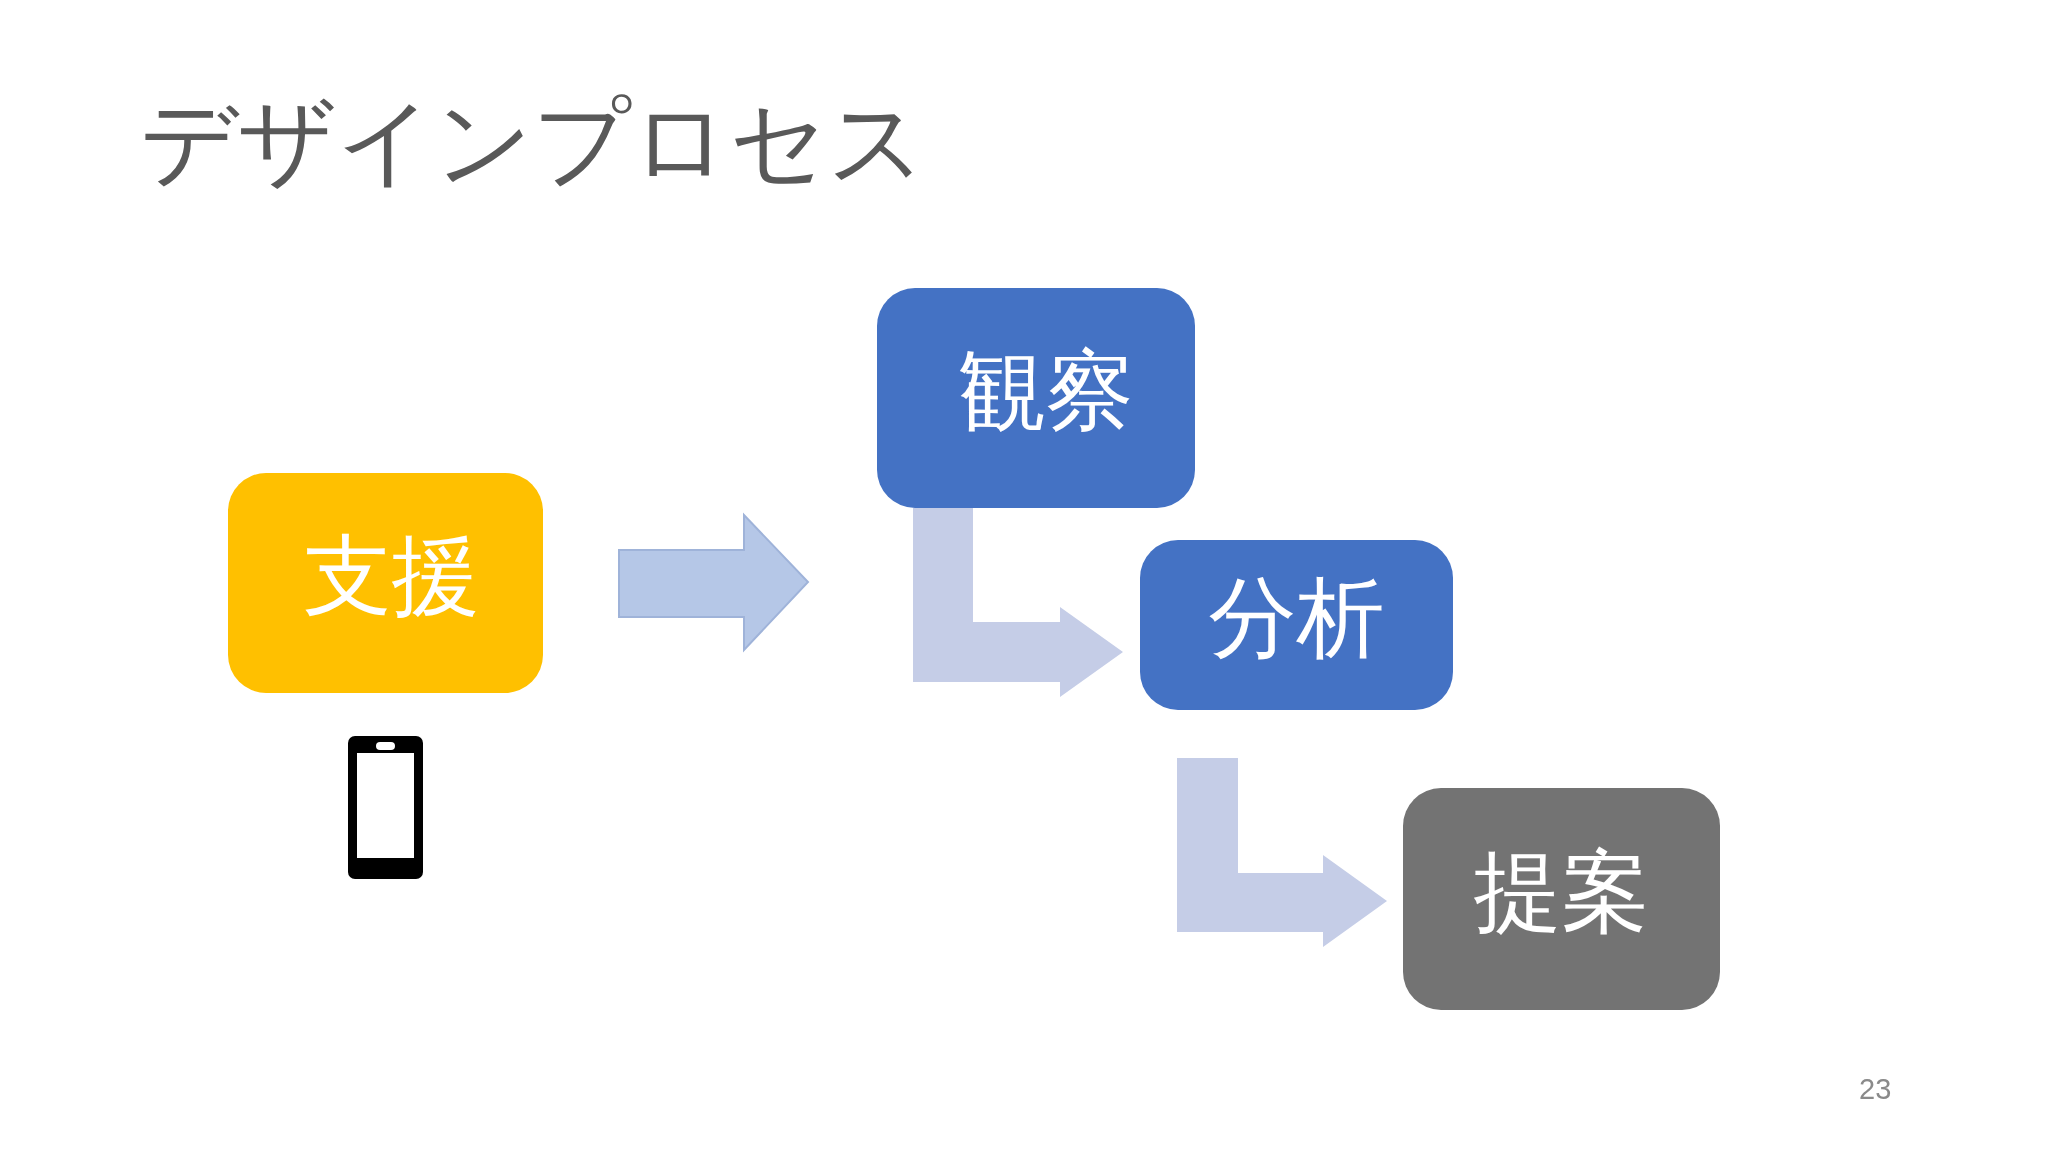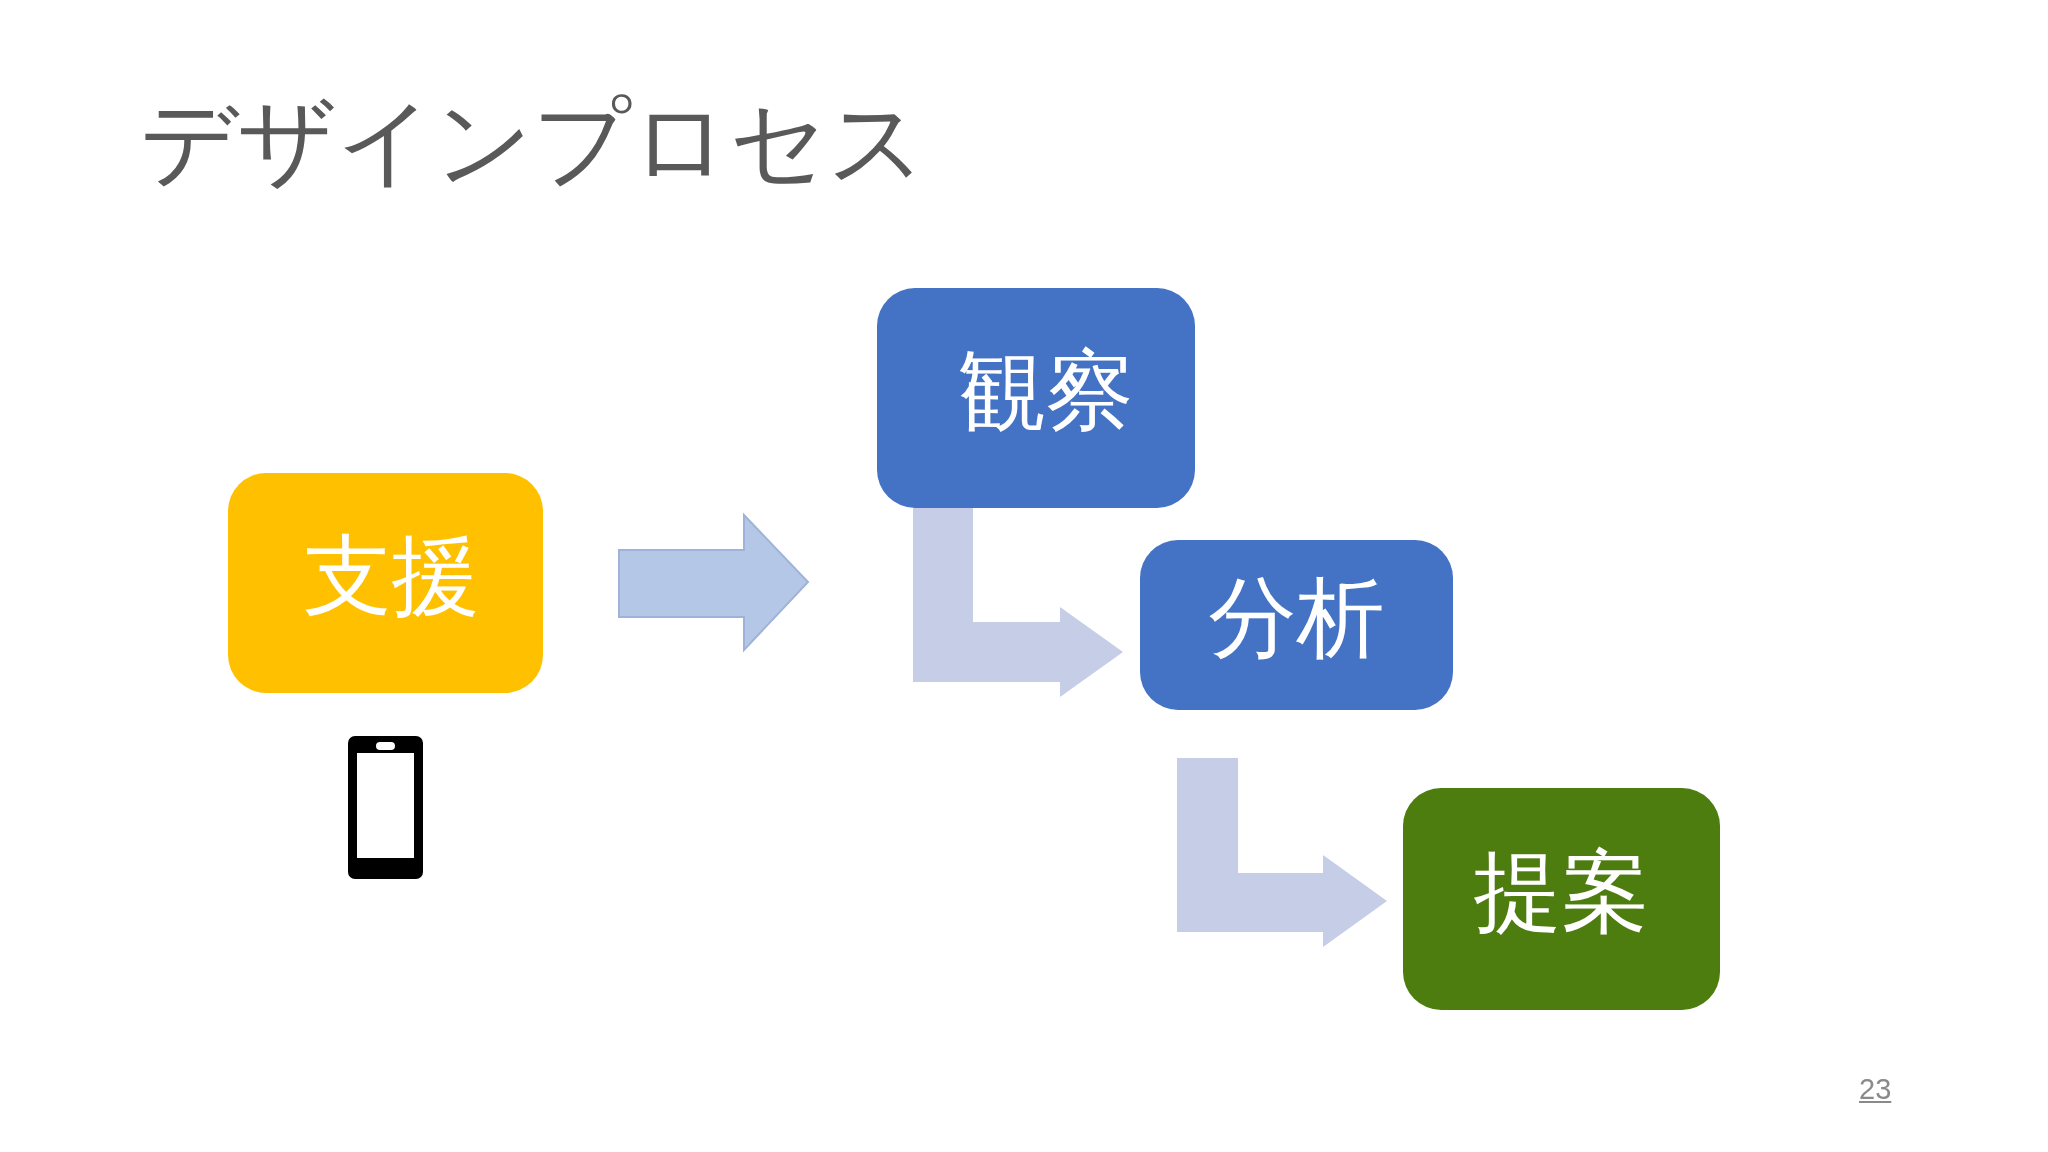--- a/index.html
+++ b/index.html
@@ -107,24 +107,24 @@
   </div>
 
   <div class="node node-observation" style="background: rgb(68, 114, 196);">
     <span style="color: rgb(255, 255, 255); margin-left: 20px;">観察</span>
   </div>
 
   <div class="node node-analysis" style="background: rgb(68, 114, 196);">
     <span style="color: rgb(255, 255, 255);">分析</span>
   </div>
 
-  <div class="node node-proposal" style="background: #4d7c0f;">
+  <div class="node node-proposal" style="background: #737373;">
     <span style="color: rgb(255, 255, 255);">提案</span>
   </div>
 
   <div class="phone" style="background: rgb(0, 0, 0);">
     <div class="speaker"></div>
     <div class="screen"></div>
   </div>
 
-  <div class="page-number" style="color: rgb(138, 138, 138); text-decoration: underline;">23</div>
+  <div class="page-number" style="color: rgb(138, 138, 138);">23</div>
 
 </div>
 
 </body></html>

